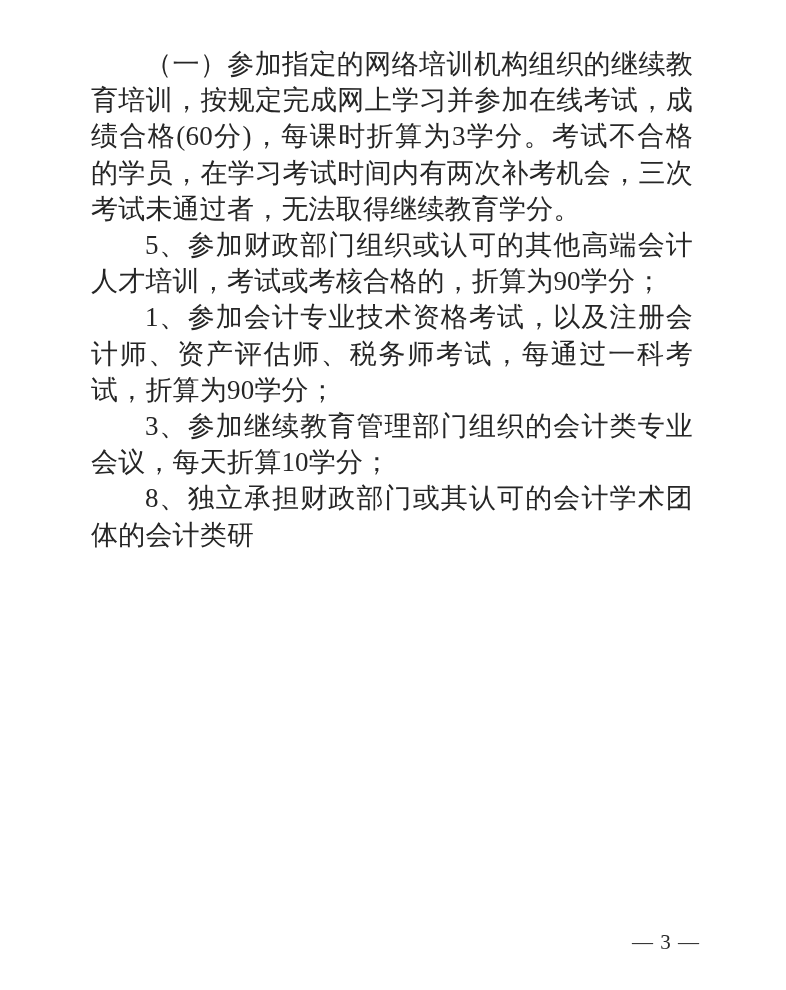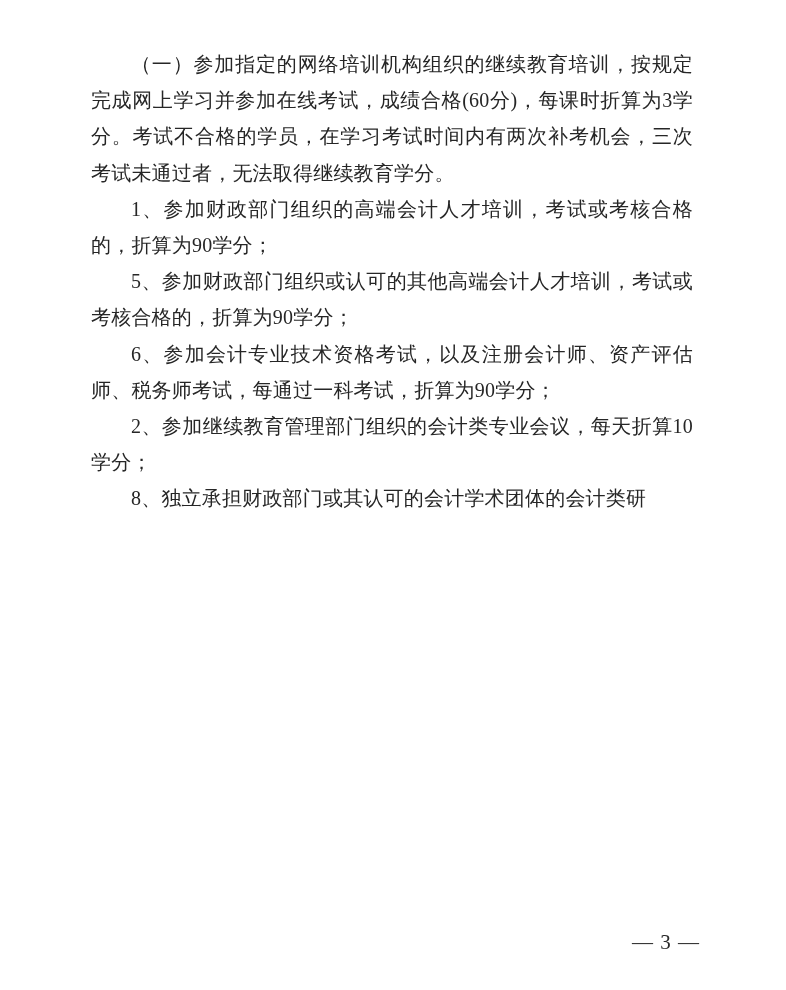--- a/index.html
+++ b/index.html
@@ -20,21 +20,21 @@
     box-sizing: border-box;
   }
   .doc-body {
     position: absolute;
     left: 91px;
     top: 46px;
     width: 602px;
   }
   .para {
     margin: 0;
-    font-size: 20px;
+    font-size: 27px;
     line-height: 36.2px;
     color: #262626;
     text-align: justify;
     text-justify: inter-character;
     text-indent: 2em;
     letter-spacing: 0.2px;
     font-family: "Liberation Serif", "DejaVu Serif", serif;
     -webkit-font-smoothing: antialiased;
   }
   .footer {
@@ -60,29 +60,28 @@
 </head>
 <body>
 
 <div class="page">
 
   <div class="doc-body">
 
     <p class="para">（一）参加指定的网络培训机构组织的继续教育培训，按规定完成网上学习并参加在线考试，成绩合格(60分)，每课时折算为3学分。考试不合格的学员，在学习考试时间内有两次补考机会，三次考试未通过者，无法取得继续教育学分。</p>
 
 
-    <p class="para">1、参加财政部门组织的高端会计人才培训，考试或考核合格的，折算为90学分；</p>
 
 
     <p class="para">5、参加财政部门组织或认可的其他高端会计人才培训，考试或考核合格的，折算为90学分；</p>
 
 
-    <p class="para">6、参加会计专业技术资格考试，以及注册会计师、资产评估师、税务师考试，每通过一科考试，折算为90学分；</p>
+    <p class="para">1、参加会计专业技术资格考试，以及注册会计师、资产评估师、税务师考试，每通过一科考试，折算为90学分；</p>
 
-    <p class="para">2、参加继续教育管理部门组织的会计类专业会议，每天折算10学分；</p>
+    <p class="para">3、参加继续教育管理部门组织的会计类专业会议，每天折算10学分；</p>
 
 
     <p class="para">8、独立承担财政部门或其认可的会计学术团体的会计类研</p>
 
   </div>
 
   <div class="footer">
     <span class="page-number">— 3 —</span>
   </div>
 

